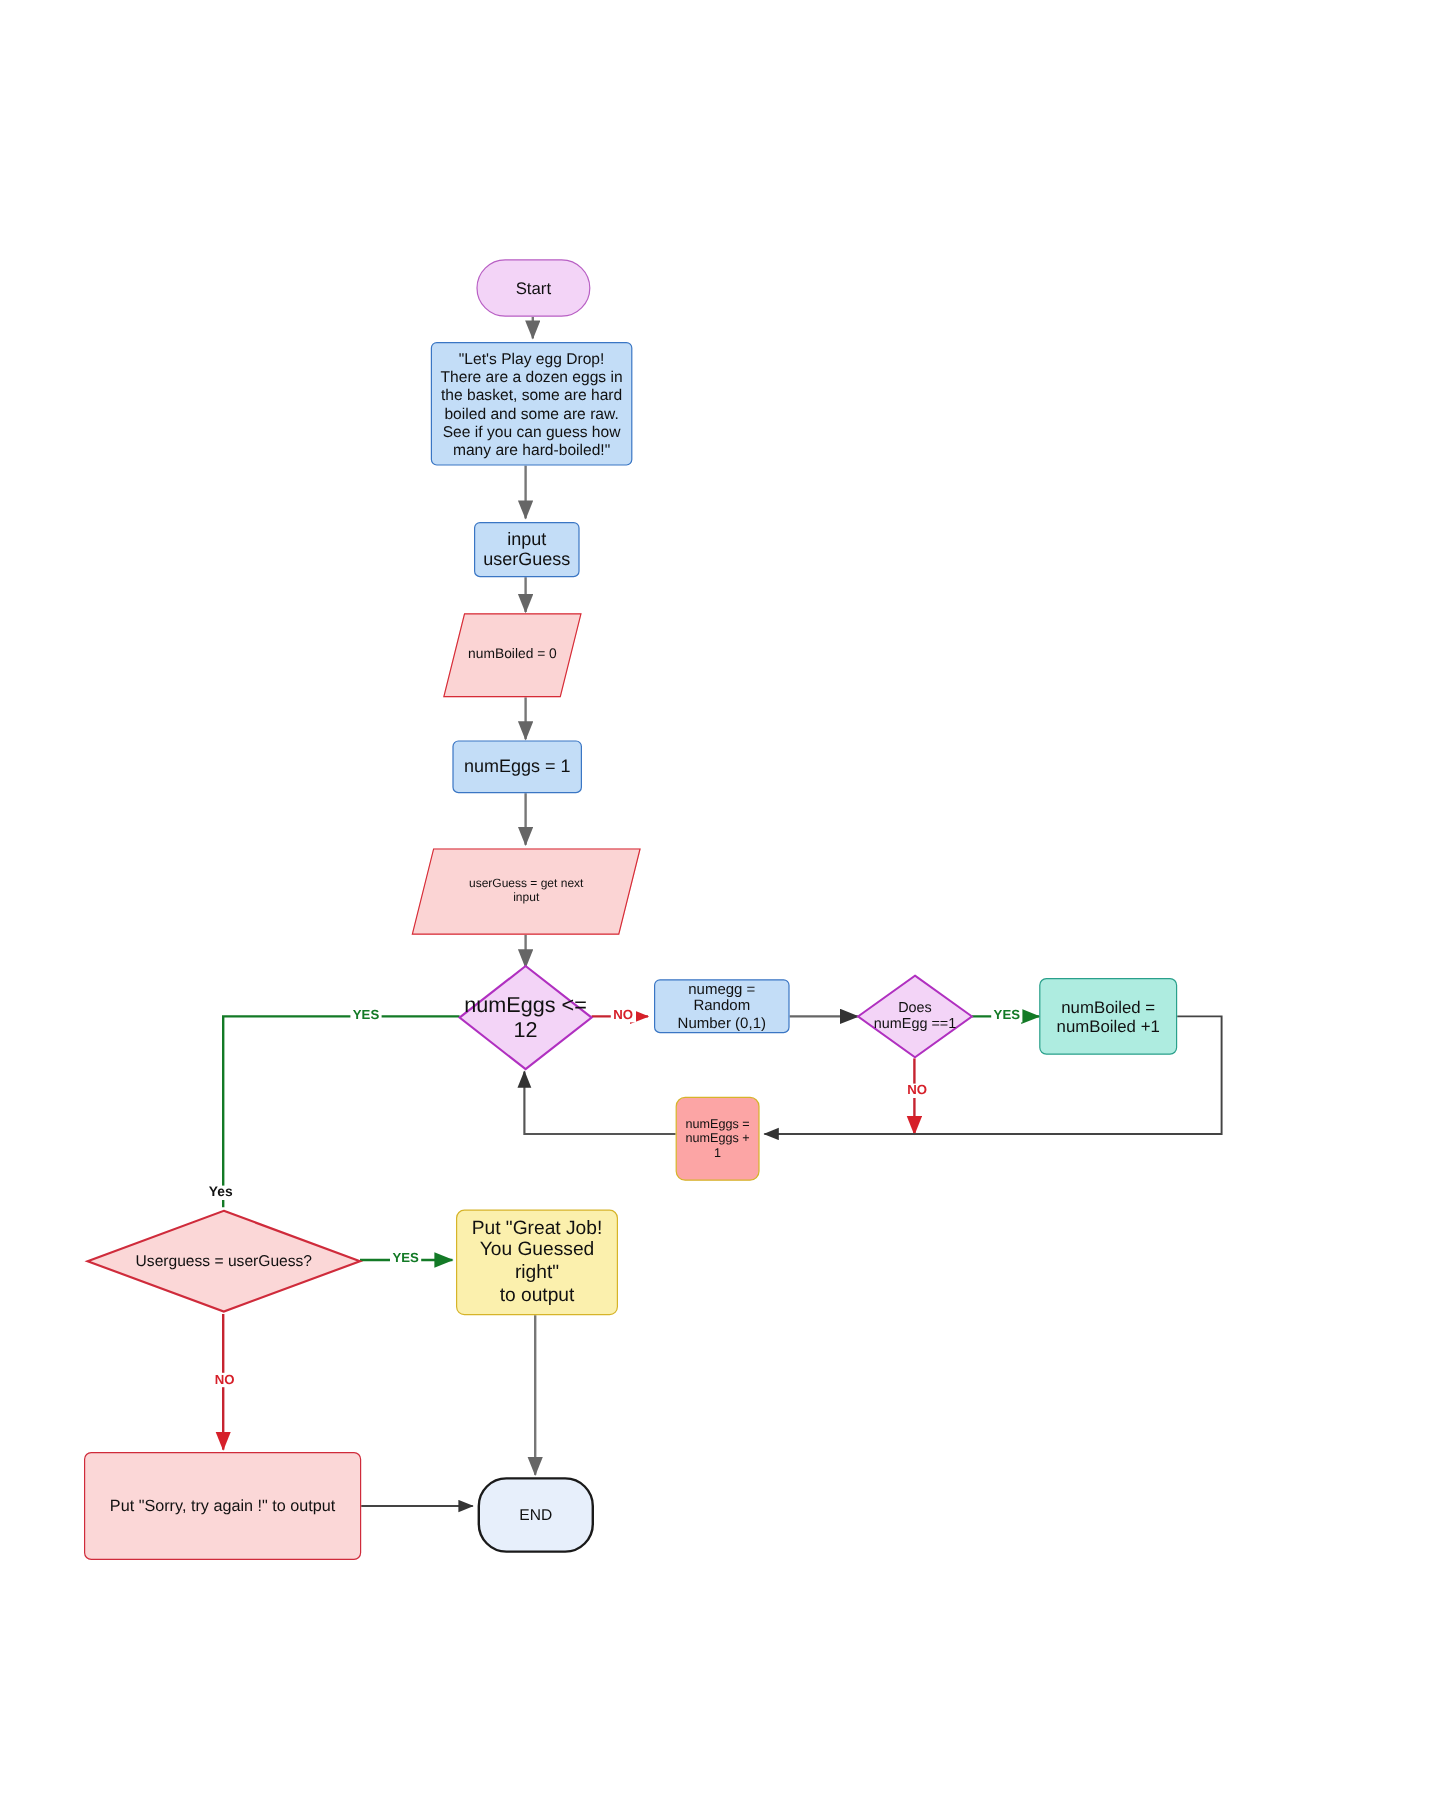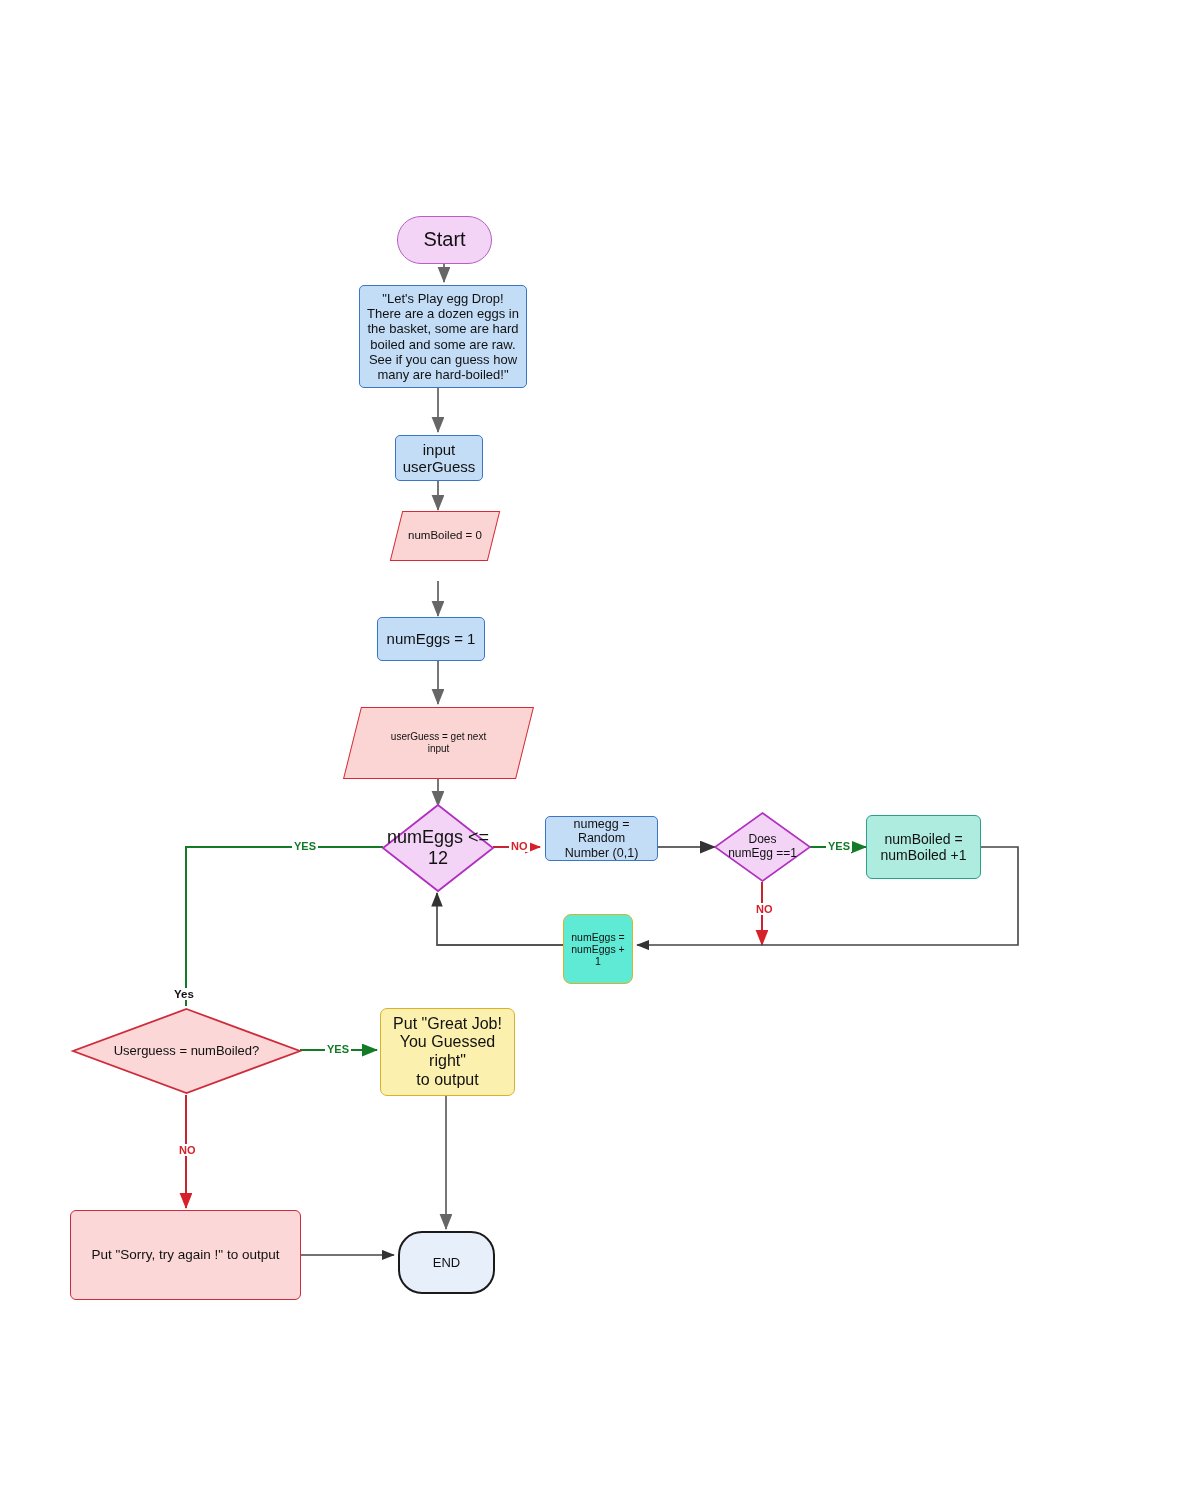--- a/index.html
+++ b/index.html
@@ -29,21 +29,21 @@
     white-space: pre-line;
     z-index: 3;
   }
   .node .lbl { display: block; width: 100%; padding: 0 4px; }
 
   
   .oval-start {
     background: #f3d4f7;
     border: 1.6px solid #b85fc4;
     border-radius: 26px;
-    font-size: 20px;
+    font-size: 14px;
   }
   .oval-end {
     background: #e7effb;
     border: 2px solid #1a1a1a;
     border-radius: 24px;
     font-size: 13px;
   }
   .box-blue {
     background: #c3ddf7;
     border: 1.6px solid #3a76c4;
@@ -57,21 +57,21 @@
     border-radius: 6px;
     font-size: 14px;
   }
   .box-yellow {
     background: #fbf0ad;
     border: 1.8px solid #d6b429;
     border-radius: 7px;
     font-size: 16px;
   }
   .box-yellow-sm {
-    background: #5eead4;
+    background: #fca5a5;
     border: 1.8px solid #d6b429;
     border-radius: 8px;
     font-size: 10.5px;
   }
   .box-pink {
     background: #fbd7d7;
     border: 1.8px solid #cf2b3b;
     border-radius: 6px;
     font-size: 13.5px;
   }
@@ -209,21 +209,21 @@
 boiled and some are raw.
 See if you can guess how
 many are hard-boiled!"</span>
   </div>
 
   <div class="node box-blue" style="left:395px; top:435px; width:88px; height:46px;">
     <span class="lbl">input
 userGuess</span>
   </div>
 
-  <div class="para-pink" style="left:396px; top:511px; width:98px; height:50px;">
+  <div class="para-pink" style="left:378px; top:511px; width:98px; height:70px;">
     <div class="para-shape"></div>
     <div class="para-text" style="font-size:11.5px;">numBoiled = 0</div>
   </div>
 
   <div class="node box-blue" style="left:377px; top:617px; width:108px; height:44px;">
     <span class="lbl">numEggs = 1</span>
   </div>
 
   <div class="para-pink" style="left:352px; top:707px; width:173px; height:72px;">
     <div class="para-shape"></div>
@@ -258,21 +258,21 @@
 
   <div class="node box-yellow-sm" style="left:563px; top:914px; width:70px; height:70px;">
     <span class="lbl">numEggs =
 numEggs + 1</span>
   </div>
 
   <div class="diamond" style="left:72px; top:1008px; width:229px; height:86px;">
     <svg viewBox="0 0 229 86" xmlns="http://www.w3.org/2000/svg">
       <polygon points="114.5,1 228,43 114.5,85 1,43" fill="#fbd7d7" stroke="#cf2b3b" stroke-width="1.8"></polygon>
     </svg>
-    <div class="dia-text" style="font-size:13px;">Userguess = numBoiled?</div>
+    <div class="dia-text" style="font-size:13px;">Userguess = userGuess?</div>
   </div>
 
   <div class="node box-yellow" style="left:380px; top:1008px; width:135px; height:88px;">
     <span class="lbl">Put "Great Job!
 You Guessed right"
 to output</span>
   </div>
 
   <div class="node box-pink" style="left:70px; top:1210px; width:231px; height:90px;">
     <span class="lbl">Put "Sorry,  try again !" to output</span>

